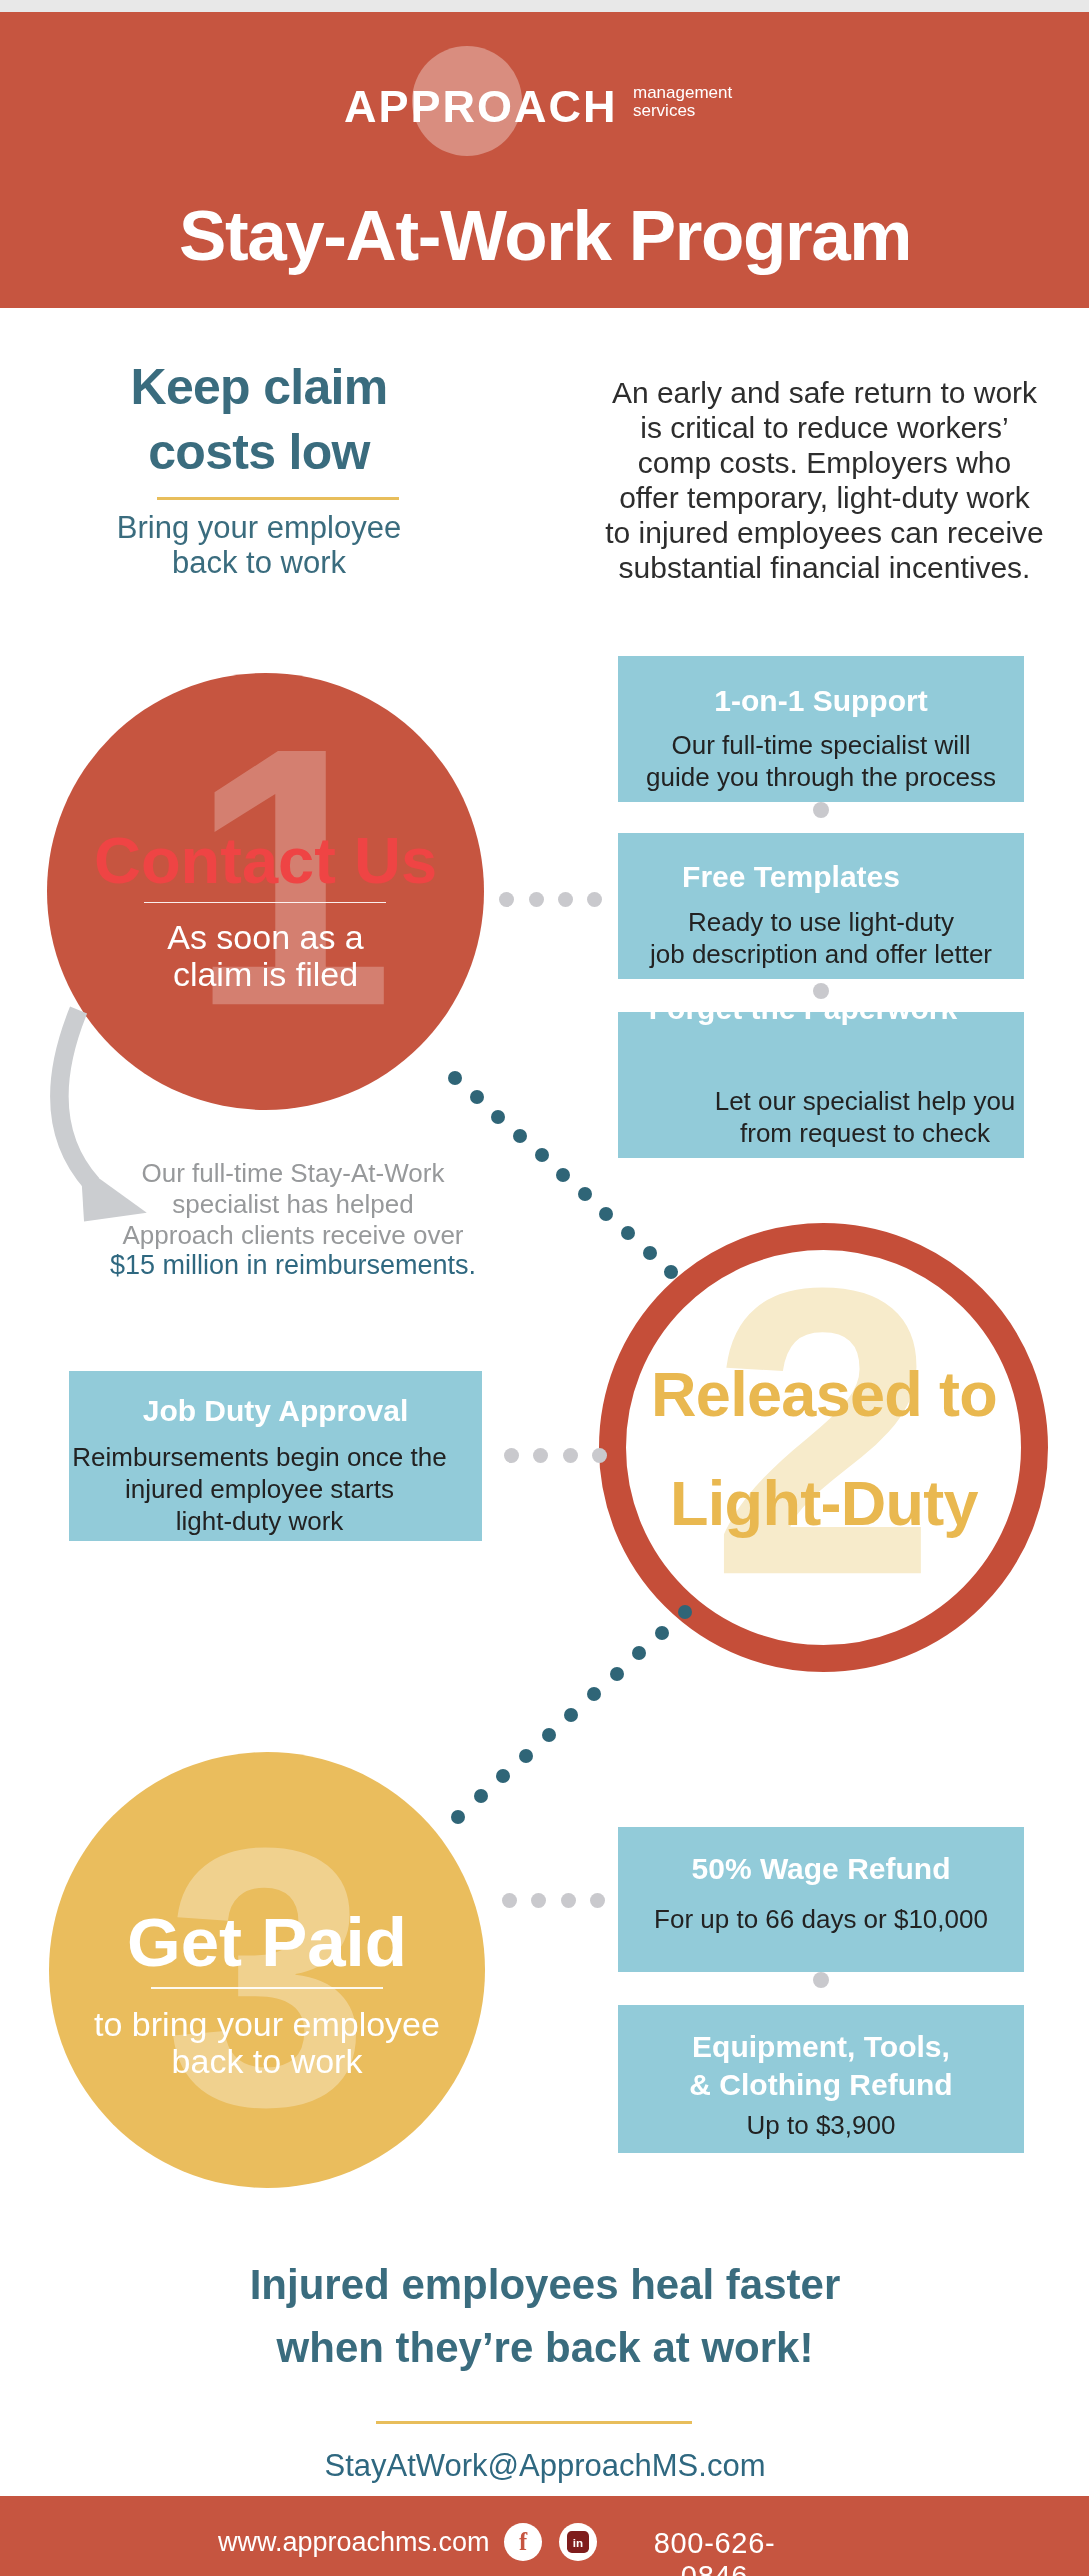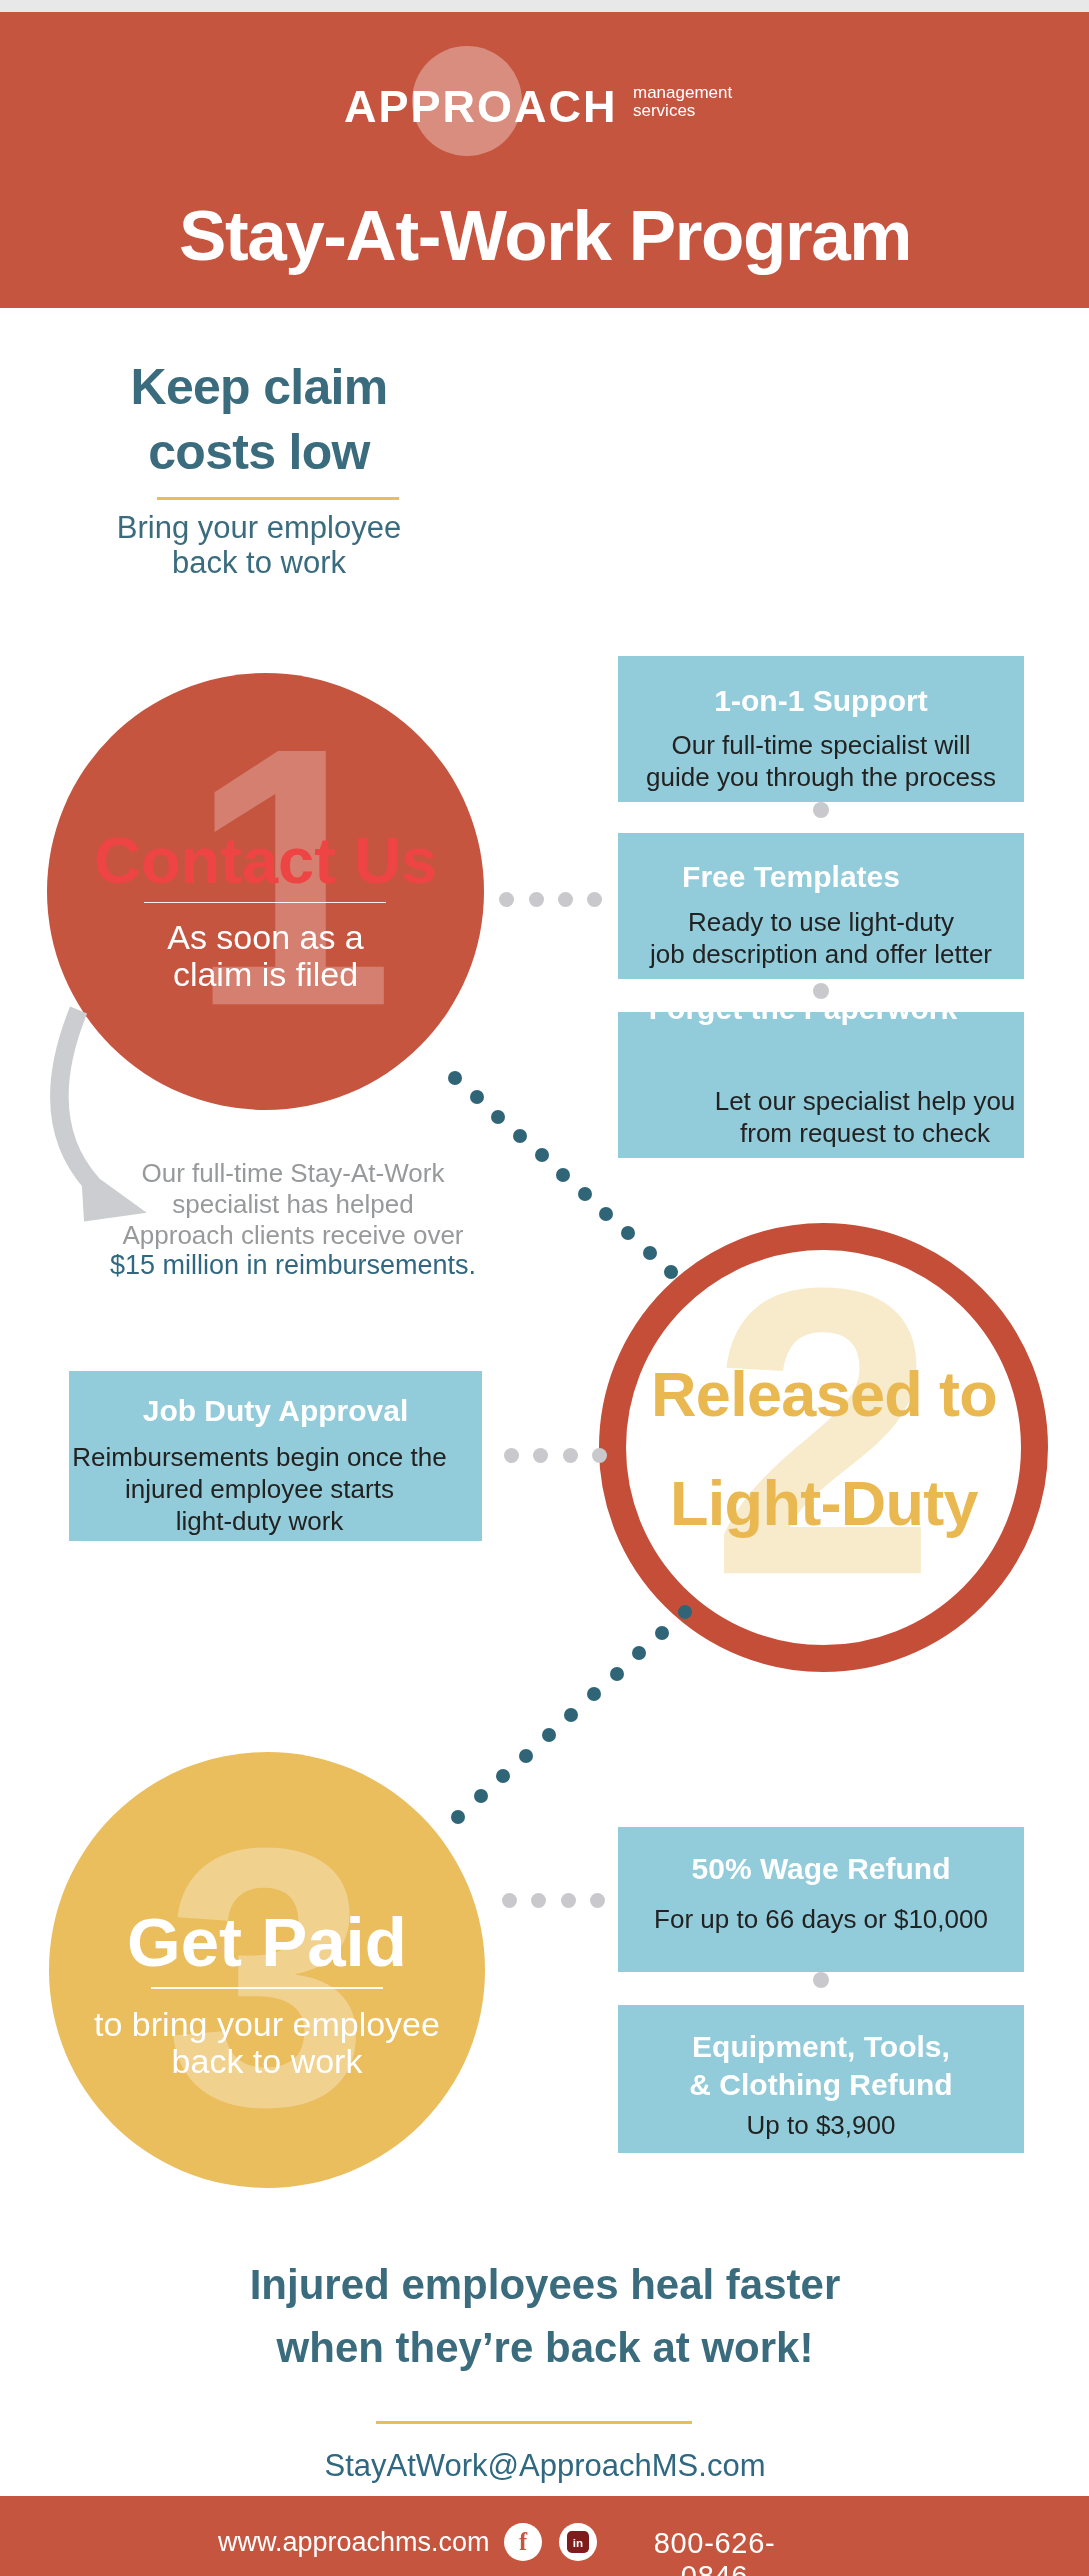--- a/index.html
+++ b/index.html
@@ -114,20 +114,26 @@
   <div class="abs brand">APPROACH</div>
   <div class="abs brand-sub ml">management
 services</div>
   <div class="abs doc-title ctr">Stay-At-Work Program</div>
 
   <div class="abs intro-heading ml ctr">Keep claim
 costs low</div>
   <div class="abs intro-underline"></div>
   <div class="abs intro-sub ml ctr">Bring your employee
 back to work</div>
+  <div class="abs intro-paragraph ml ctr">An early and safe return to work
+is critical to reduce workers’
+comp costs. Employers who
+offer temporary, light-duty work
+to injured employees can receive
+substantial financial incentives.</div>
 
   <div class="abs step-circle circle-1">
     <div class="watermark wm-1">1</div>
   </div>
   <div class="abs c1-title ctr">Contact Us</div>
   <div class="abs c1-underline"></div>
   <div class="abs c1-sub ml ctr">As soon as a
 claim is filed</div>
 
   <div class="abs bluebox b1"></div>

